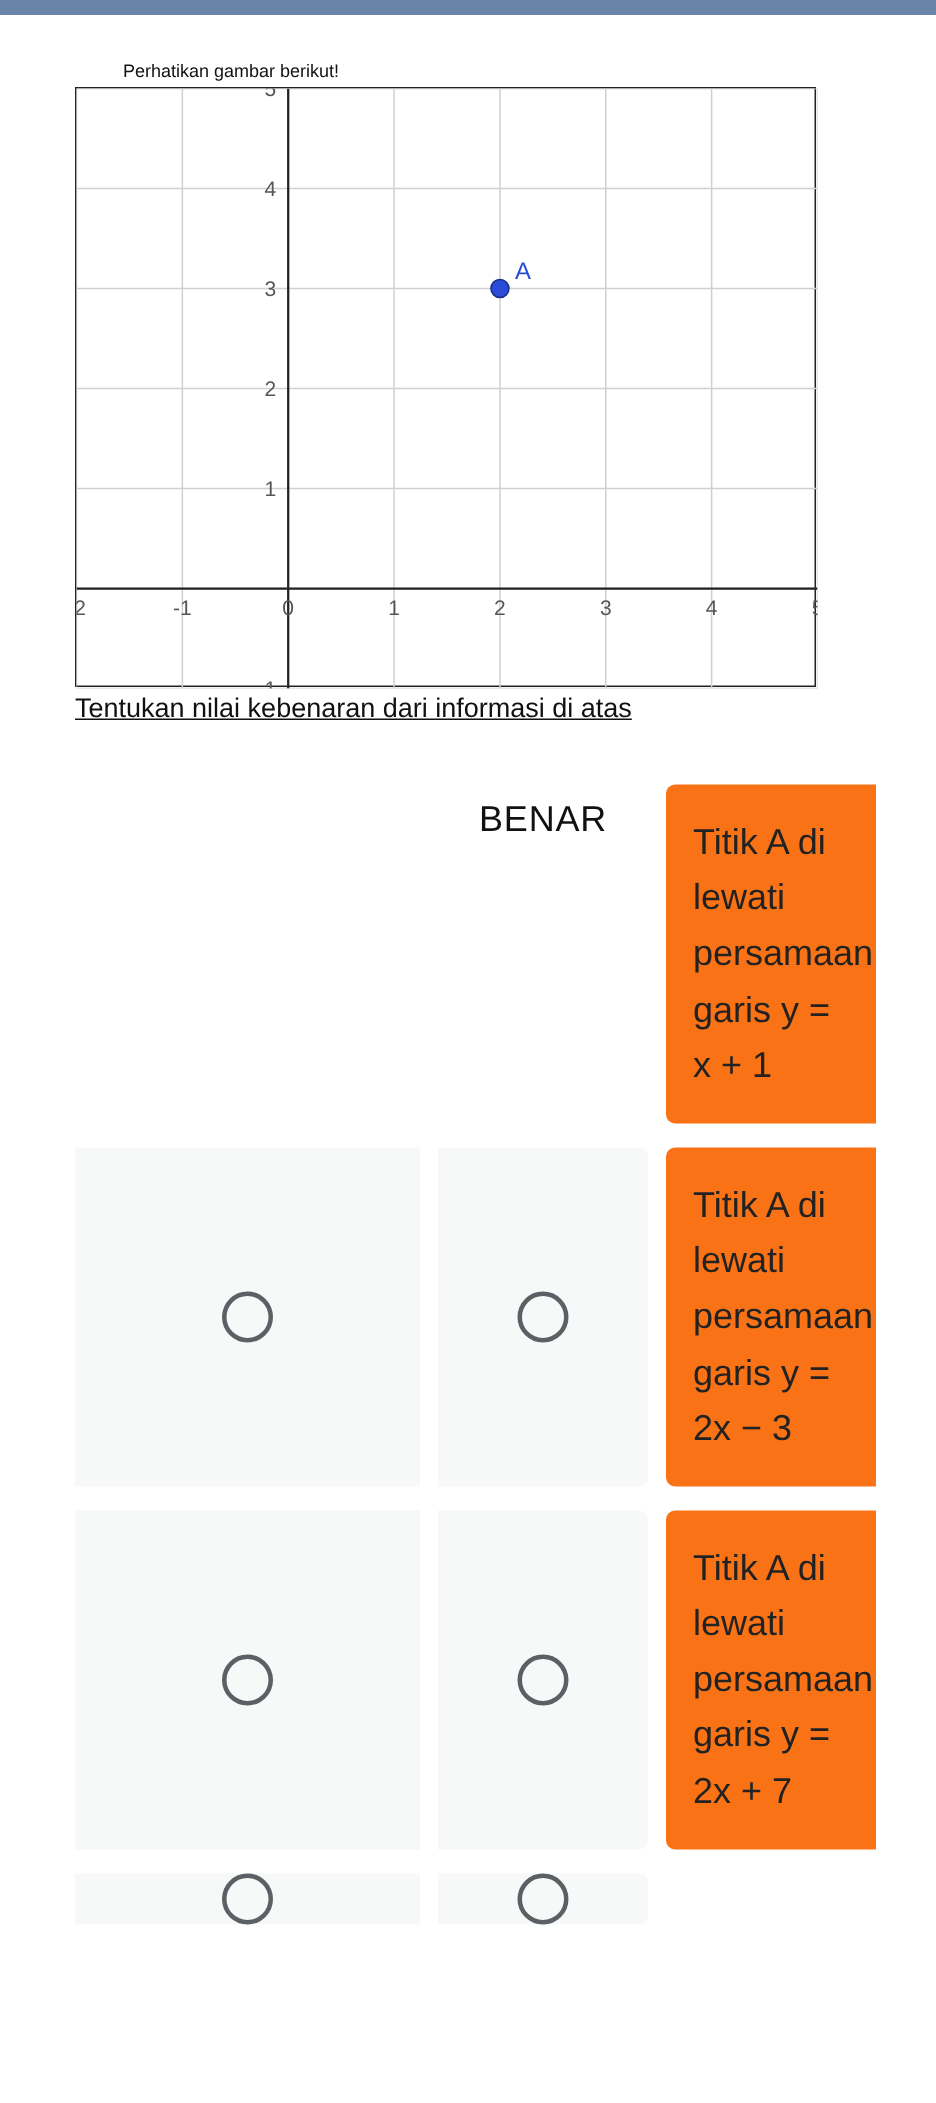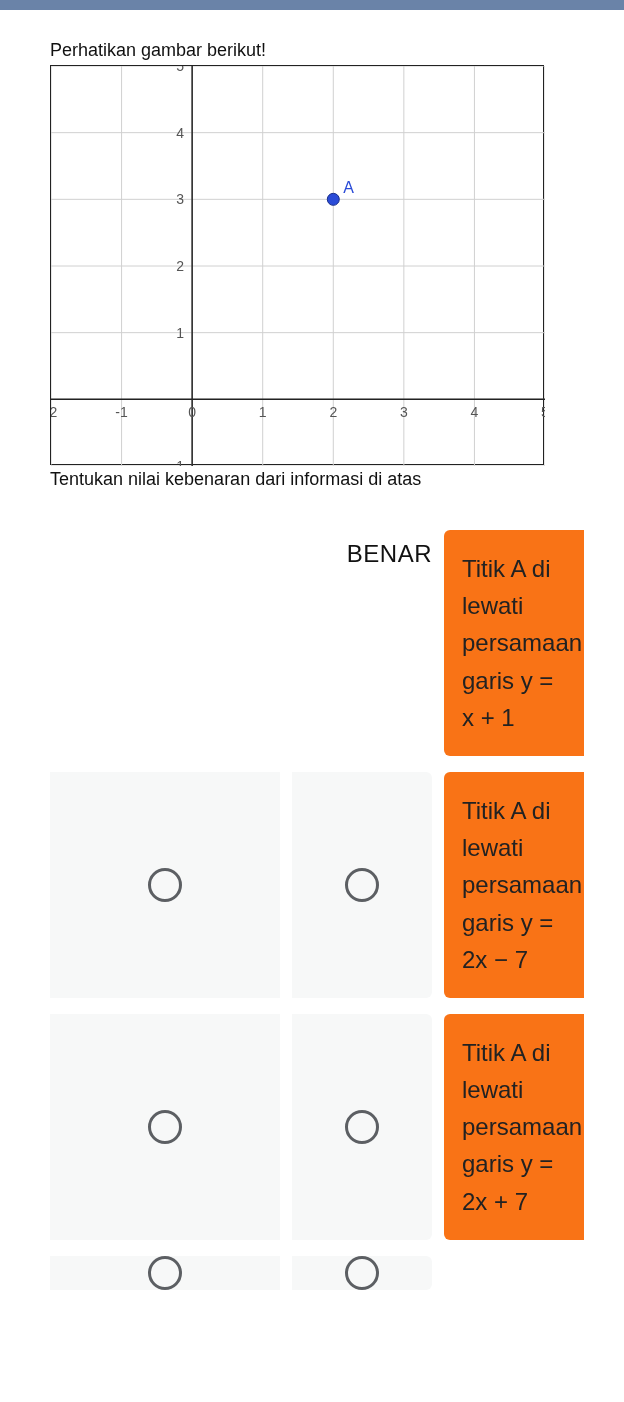--- a/index.html
+++ b/index.html
@@ -10,48 +10,50 @@
     margin: 0 auto;
   }
   .topbar {
     height: 10px;
     background: #6a83a8;
   }
   .content {
     padding: 30px 40px 30px 50px;
   }
   .instruction {
-    font-size: 18px;
+    font-size: 12px;
     color: #111;
     margin-bottom: 4px;
+    margin-left: 32px;
   }
   .chart-wrap {
     border: 1px solid #222;
     width: 494px;
     height: 400px;
     position: relative;
     background: #fff;
   }
   .chart-wrap svg { display: block; }
   .instruction2 {
     font-size: 18px;
     color: #111;
     margin-top: 4px;
     margin-bottom: 40px;
+    text-decoration: underline;
   }
   .grid {
     display: grid;
     grid-template-columns: 1fr 140px 140px;
     column-gap: 12px;
   }
   .header-cell {
     font-size: 24px;
     color: #111;
     letter-spacing: 0.5px;
-    text-align: right;
+    text-align: center;
     padding: 10px 0 30px 0;
   }
   .header-blank { }
   .row-label {
     font-size: 24px;
     line-height: 1.55;
     color: #222;
     background: #f97316;
     padding: 20px 18px;
     border-radius: 6px 0 0 6px;
@@ -128,21 +130,21 @@
     <div class="header-cell">BENAR</div>
 
     <div class="row-label">Titik A di lewati persamaan garis y = x + 1</div>
     <div class="radio-cell">
       <div class="radio"></div>
     </div>
     <div class="radio-cell last">
       <div class="radio"></div>
     </div>
 
-    <div class="row-label">Titik A di lewati persamaan garis y = 2x − 7</div>
+    <div class="row-label">Titik A di lewati persamaan garis y = 2x − 3</div>
     <div class="radio-cell">
       <div class="radio"></div>
     </div>
     <div class="radio-cell last">
       <div class="radio"></div>
     </div>
 
     <div class="row-label">Titik A di lewati persamaan garis y = 2x + 7</div>
     <div class="radio-cell">
       <div class="radio"></div>

